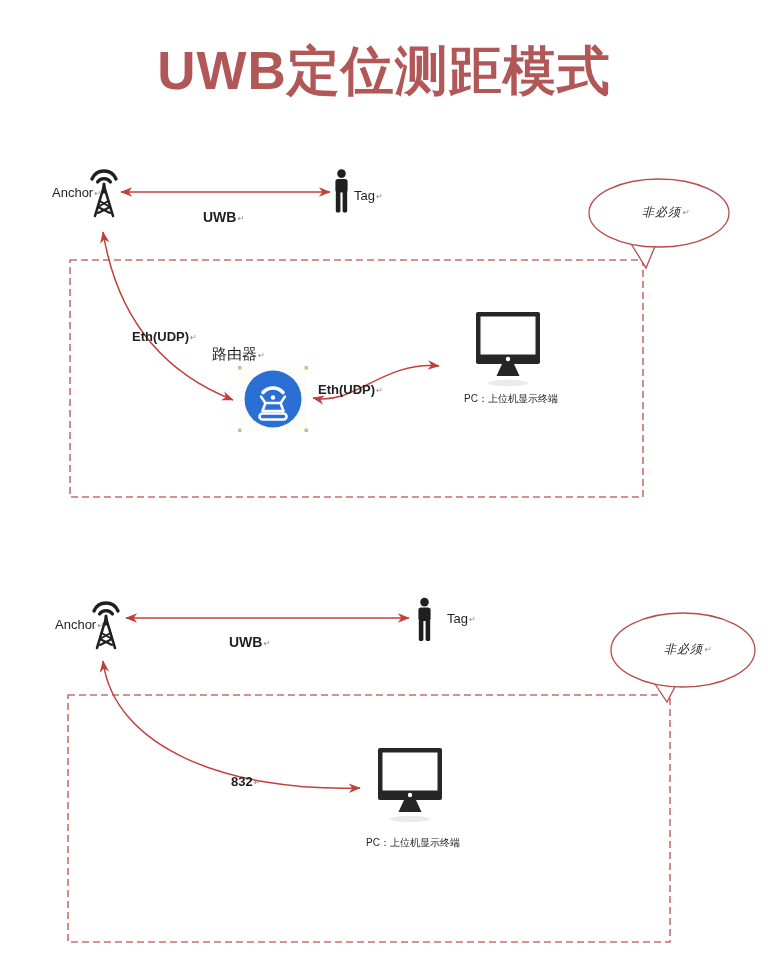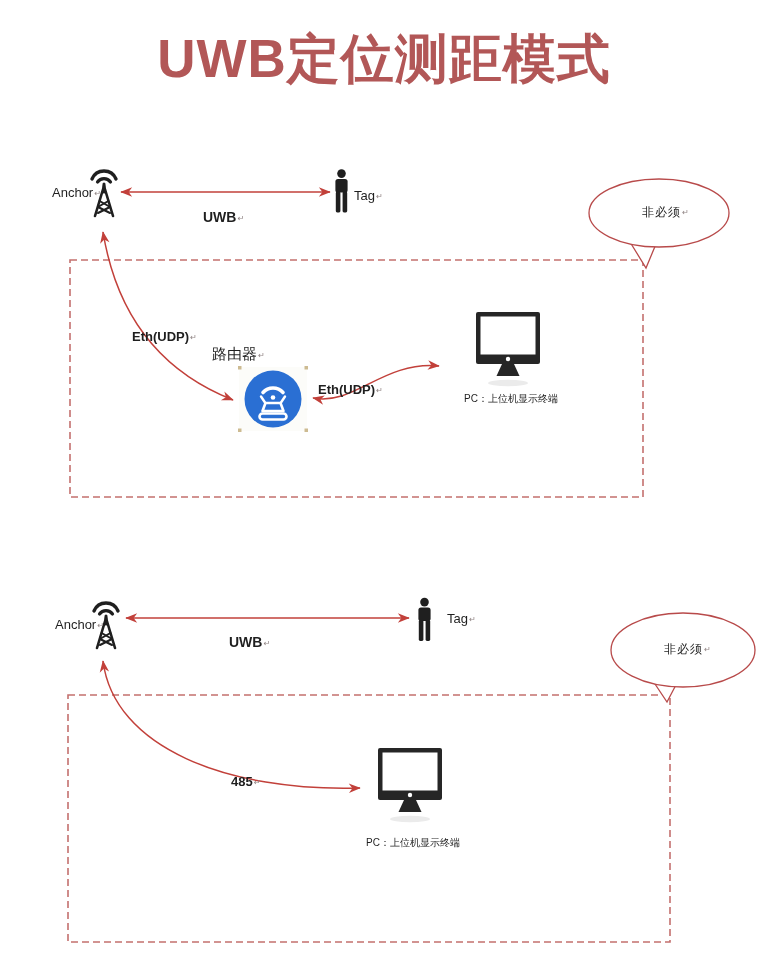--- a/index.html
+++ b/index.html
@@ -5,21 +5,21 @@
   html,body{margin:0;padding:0;background:#ffffff;}
   .canvas{
     position:relative;
     width:768px;height:972px;
     background:#ffffff;
     font-family:"Liberation Sans", sans-serif;
     overflow:hidden;
   }
   .title{
     position:absolute;
-    top:24px;left:0;width:768px;
+    top:36px;left:0;width:768px;
     margin:0;
     text-align:center;
     font-size:53px;
     font-weight:700;
     letter-spacing:1px;
     color:#b25757;
   }
   .overlay{
     position:absolute;
     left:0;top:0;
@@ -27,21 +27,21 @@
   .lbl{
     position:absolute;
     color:#1f1f1f;
     font-size:13px;
     white-space:nowrap;
     line-height:1.1;
   }
   .lbl.bold{font-weight:700;margin-top:36px;}
   .lbl.cn{font-size:15px;text-align:center;}
   .lbl.pcl{font-size:10px;}
-  .lbl.bub{font-size:12px;letter-spacing:1px;}
+  .lbl.bub{font-size:12px;letter-spacing:1px;font-style:italic;}
   .pm{
     font-size:8px;
     color:#8f8383;
     margin-left:1px;
     vertical-align:1px;
     font-weight:400;
   }
   .icon{position:absolute;}
 </style>
 </head>
@@ -169,19 +169,19 @@
   <span class="lbl pcl" style="left:464px;top:393px"><span>PC：上位机显示终端</span></span>
 
   <span class="lbl bub" style="left:642px;top:206px"><span>非必须</span><span class="pm">↵</span></span>
 
   <span class="lbl" style="left:55px;top:618px"><span>Anchor</span><span class="pm">↵</span></span>
 
   <span class="lbl bold" style="left:229px;top:599px;font-size:14px"><span>UWB</span><span class="pm">↵</span></span>
 
   <span class="lbl" style="left:447px;top:612px"><span>Tag</span><span class="pm">↵</span></span>
 
-  <span class="lbl bold" style="left:231px;top:739px"><span>485</span><span class="pm">↵</span></span>
+  <span class="lbl bold" style="left:231px;top:739px"><span>832</span><span class="pm">↵</span></span>
 
   <span class="lbl pcl" style="left:366px;top:837px"><span>PC：上位机显示终端</span></span>
 
   <span class="lbl bub" style="left:664px;top:643px"><span>非必须</span><span class="pm">↵</span></span>
 
 </div>
 
 </body></html>

